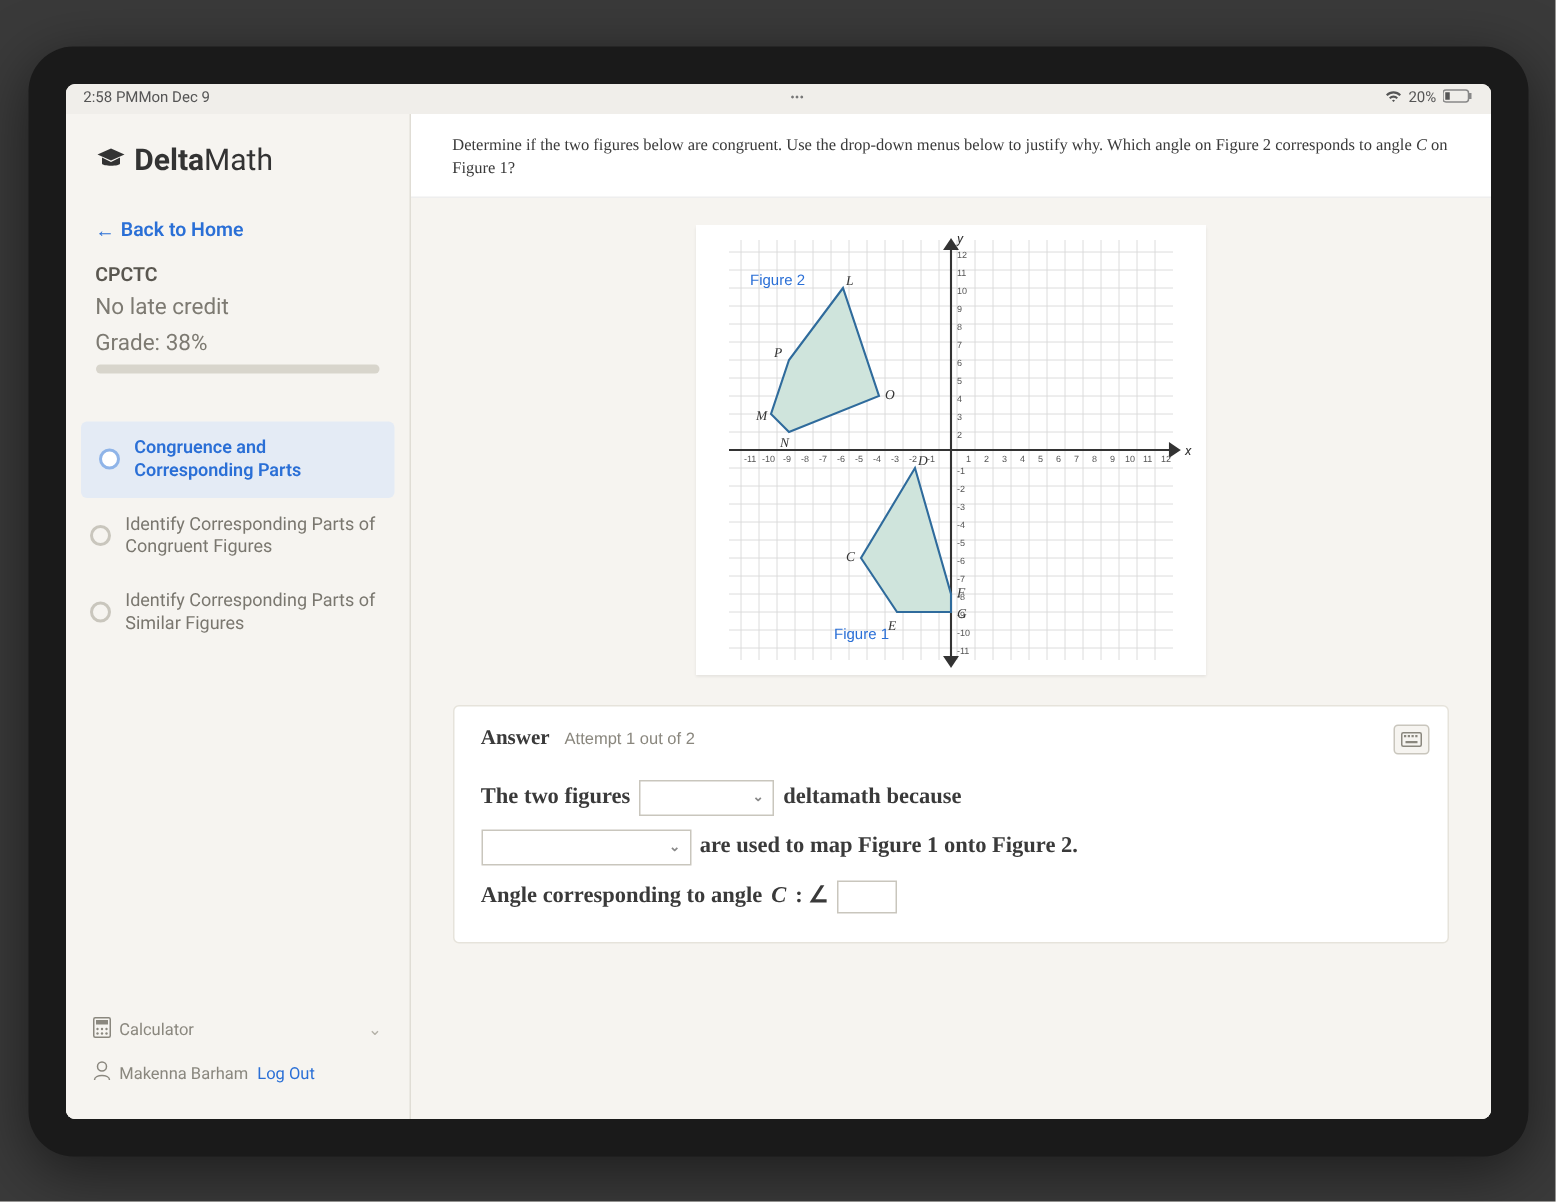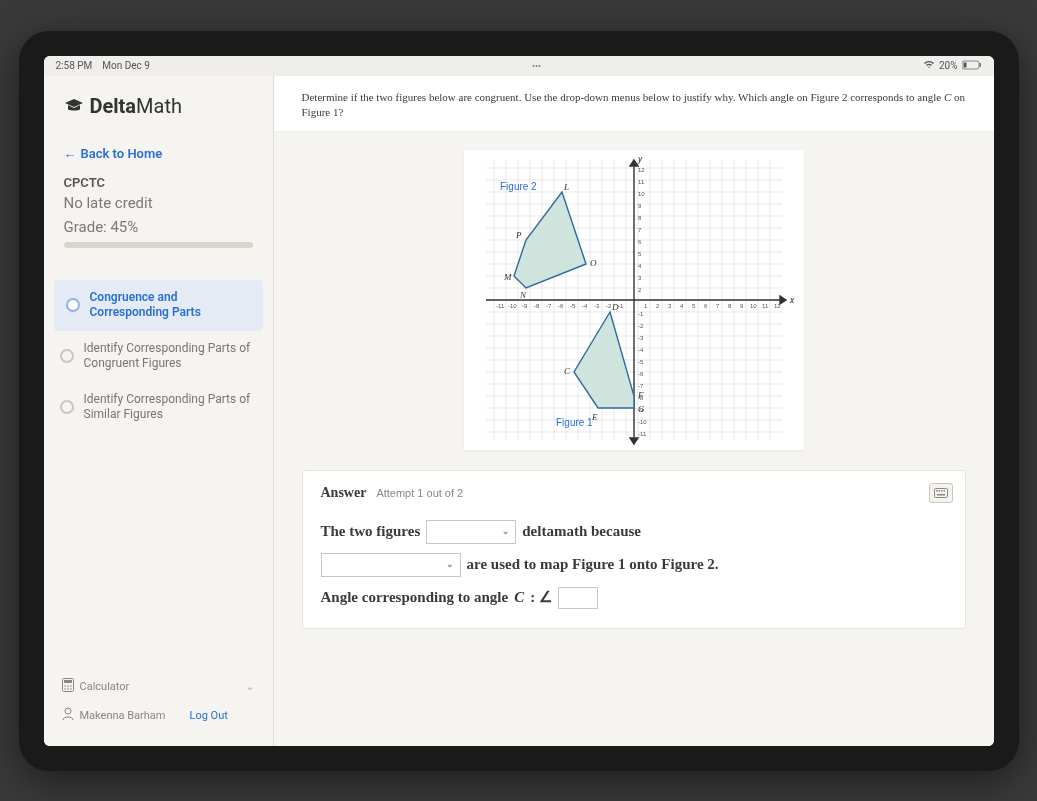--- a/index.html
+++ b/index.html
@@ -32,21 +32,21 @@
   .status-bar {
     height: 20px;
     background: #f0eeea;
     display: flex;
     align-items: center;
     justify-content: space-between;
     padding: 0 12px;
     font-size: 10px;
     color: #555;
   }
-  .status-left { display:flex; gap:10px; }
+  .status-left { display:flex; gap:0; }
   .status-center { font-size:9px; color:#777; text-align:center; flex:1; }
   .status-center .domain { display:block; font-size:8px; color:#888; }
   .status-right { display:flex; align-items:center; gap:4px; }
   .content-area {
     flex: 1;
     display: flex;
     background: #f6f4f0;
     overflow: hidden;
   }
   
@@ -112,21 +112,21 @@
   }
   .nav-item.active .dot { border-color:#8fb4e8; background:#fff; }
   .sidebar-footer {
     margin-top:auto;
     padding: 8px 18px;
     font-size:11px;
     color:#8a877e;
   }
   .footer-row { display:flex; align-items:center; gap:6px; padding:6px 0; }
   .footer-row .chev { margin-left:auto; color:#b5b2a9; }
-  .logout { color:#2a6fd6; margin-left:18px; cursor:pointer; }
+  .logout { color:#2a6fd6; margin-left:0; cursor:pointer; }
   
   .main {
     flex:1;
     background:#f6f4f0;
     overflow:hidden;
     display:flex;
     flex-direction:column;
   }
   .question-text {
     padding: 14px 28px 10px 28px;
@@ -236,21 +236,21 @@
         </div>
 
         <div class="back-link">
           <span>←</span>
           <span>Back to Home</span>
         </div>
 
         <div class="assignment-info">
           <div class="assignment-title">CPCTC</div>
           <div class="assignment-sub">No late credit</div>
-          <div class="assignment-sub">Grade: 45%</div>
+          <div class="assignment-sub">Grade: 38%</div>
           <div class="grade-bar"></div>
         </div>
 
         <div class="nav-list">
           <div class="nav-item active">
             <span class="dot"></span>
             <span>Congruence and Corresponding Parts</span>
           </div>
           <div class="nav-item">
             <span class="dot"></span>

